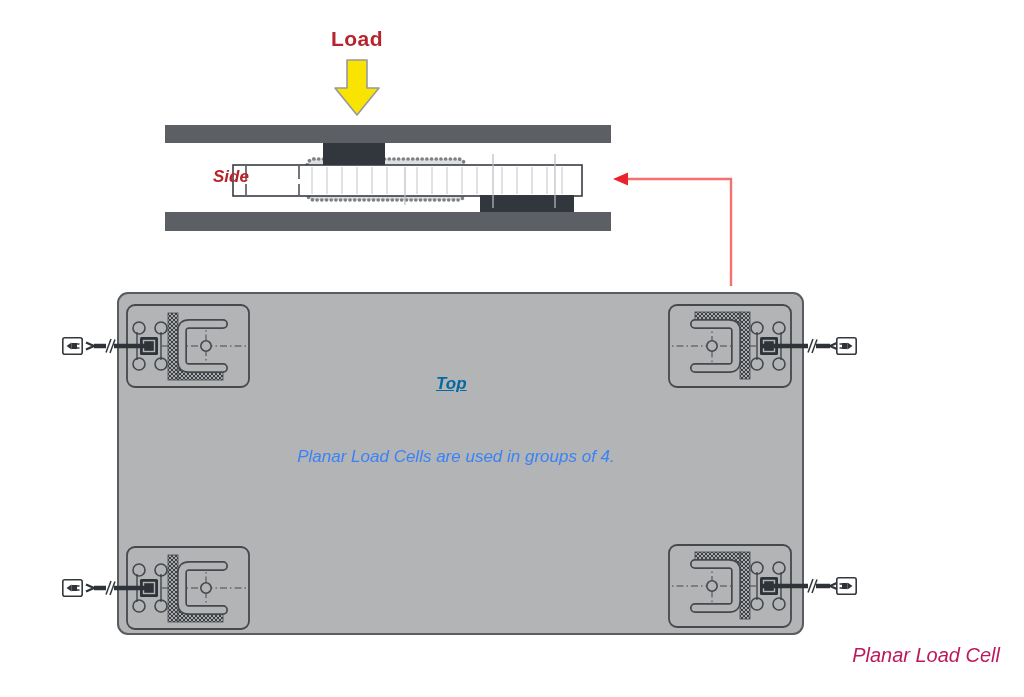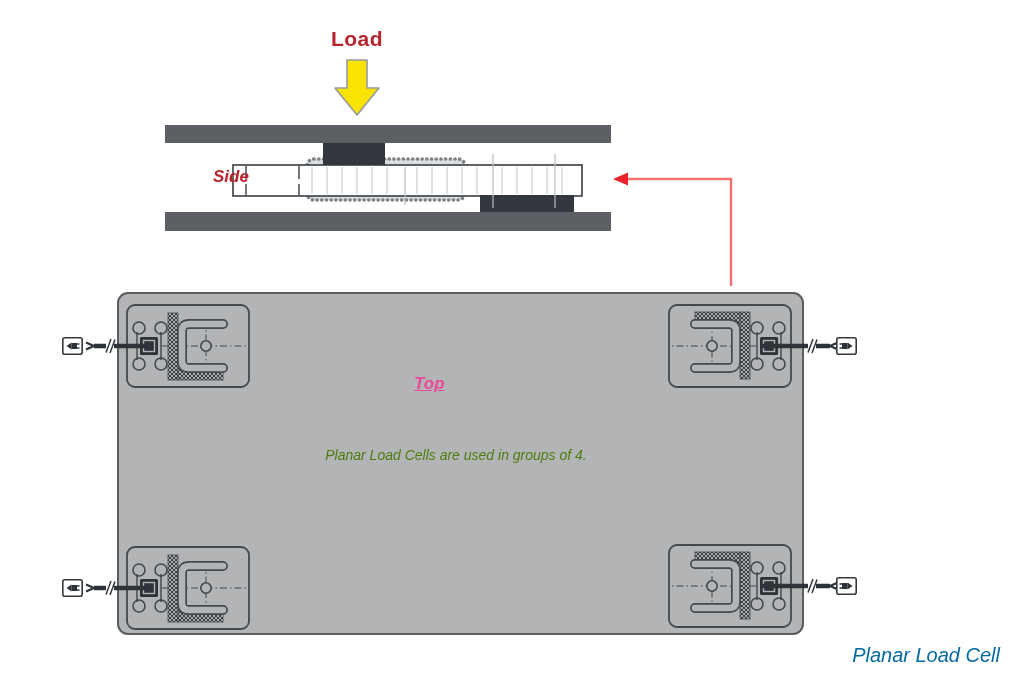--- a/index.html
+++ b/index.html
@@ -4,26 +4,26 @@
 <style>
   html,body{margin:0;padding:0;background:#fff;}
   .stage{position:relative;width:1024px;height:697px;background:#fff;overflow:hidden;
          font-family:"Liberation Sans",sans-serif;border-radius:21px;}
   .stage svg{position:absolute;left:0;top:0;}
   .lbl{position:absolute;line-height:1.1;white-space:nowrap;}
   .load-lbl{left:329px;top:27px;width:56px;text-align:center;
             font-weight:bold;font-size:21px;color:#b8242e;letter-spacing:.5px;}
   .side-lbl{left:176px;top:168px;font-style:italic;font-weight:bold;
             font-size:17px;color:#b8242e;margin-left:37px;}
-  .top-lbl{left:414px;top:375px;font-style:italic;font-weight:bold;
-           font-size:17px;color:#ec4899;text-decoration:underline;}
+  .top-lbl{left:436px;top:375px;font-style:italic;font-weight:bold;
+           font-size:17px;color:#0369a1;text-decoration:underline;}
   .caption-lbl{left:246px;top:448px;width:420px;text-align:center;white-space:normal;
-               font-style:italic;font-size:14px;color:#4d7c0f;}
+               font-style:italic;font-size:17px;color:#3b82f6;}
   .title-lbl{left:770px;top:644px;width:230px;text-align:right;
-             font-style:italic;font-size:20px;color:#0369a1;}
+             font-style:italic;font-size:20px;color:#be185d;}
 </style>
 </head>
 <body>
 
 <div class="stage">
 
   <svg width="1024" height="697" viewBox="0 0 1024 697">
     <defs>
       <pattern id="hatch" width="4" height="4" patternUnits="userSpaceOnUse">
         <rect width="4" height="4" fill="#aaacaf"></rect>

